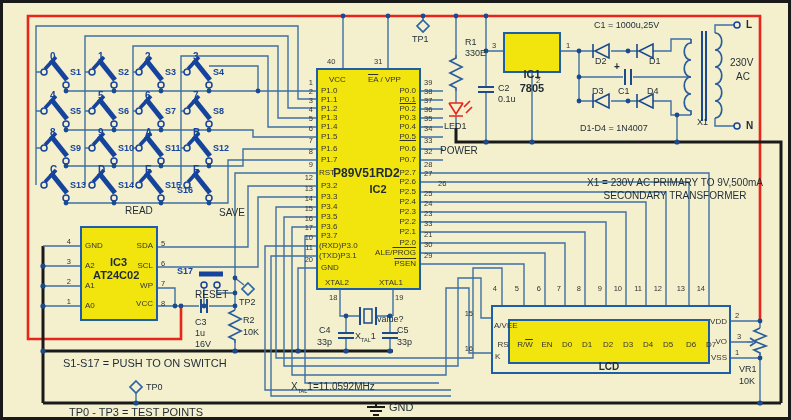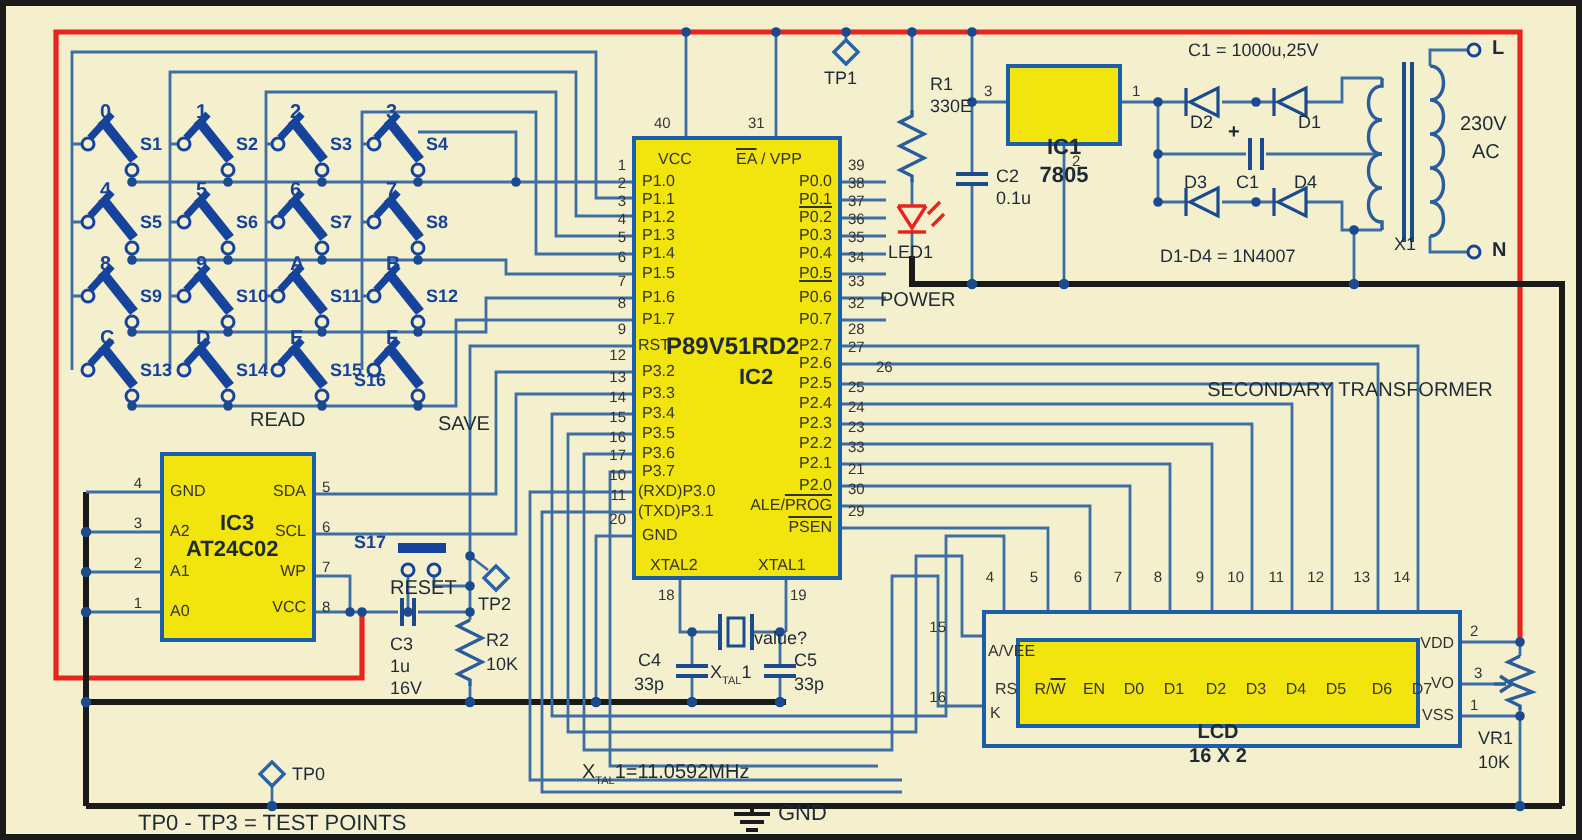--- a/index.html
+++ b/index.html
@@ -507,25 +507,25 @@
 <div class="t l9" style="left:589px;top:83px;">D3</div>
 <div class="t l9" style="left:644px;top:83px;">D4</div>
 <div class="t b l10" style="left:611px;top:58px;">+</div>
 <div class="t l9" style="left:615px;top:83px;">C1</div>
 <div class="t l9" style="left:577px;top:120px;">D1-D4 = 1N4007</div>
 <div class="t l10" style="left:727px;top:54px;">230V</div>
 <div class="t l10" style="left:733px;top:68px;">AC</div>
 <div class="t b l10" style="left:743px;top:16px;">L</div>
 <div class="t b l10" style="left:743px;top:117px;">N</div>
 <div class="t l9" style="left:694px;top:114px;">X1</div>
+<div class="t l10 ctr" style="left:566px;top:142px;width:212px;">X1 = 230V AC PRIMARY TO 9V,500mA</div>
 <div class="t l10 ctr" style="left:566px;top:155px;width:212px;">SECONDARY TRANSFORMER</div>
 <div class="t l9" style="left:409px;top:31px;">TP1</div>
 
 <div class="t b l10 ctr" style="left:505px;top:326px;width:202px;">LCD</div>
-<div class="t b l10 ctr" style="left:505px;top:338px;width:202px;">16 X 2</div>
 <div class="t n ra" style="left:484px;top:281px;width:10px;">4</div>
 <div class="t n ra" style="left:506px;top:281px;width:10px;">5</div>
 <div class="t n ra" style="left:528px;top:281px;width:10px;">6</div>
 <div class="t n ra" style="left:548px;top:281px;width:10px;">7</div>
 <div class="t n ra" style="left:568px;top:281px;width:10px;">8</div>
 <div class="t n ra" style="left:589px;top:281px;width:10px;">9</div>
 <div class="t n ra" style="left:607px;top:281px;width:12px;">10</div>
 <div class="t n ra" style="left:627px;top:281px;width:12px;">11</div>
 <div class="t n ra" style="left:647px;top:281px;width:12px;">12</div>
 <div class="t n ra" style="left:670px;top:281px;width:12px;">13</div>
@@ -547,17 +547,18 @@
 <div class="t p" style="left:492px;top:349px;">K</div>
 <div class="t p ra" style="left:698px;top:314px;width:26px;">VDD</div>
 <div class="t n" style="left:732px;top:308px;">2</div>
 <div class="t p ra" style="left:698px;top:334px;width:26px;">VO</div>
 <div class="t n" style="left:734px;top:329px;">3</div>
 <div class="t p ra" style="left:698px;top:350px;width:26px;">VSS</div>
 <div class="t n" style="left:732px;top:345px;">1</div>
 <div class="t l9" style="left:736px;top:361px;">VR1</div>
 <div class="t l9" style="left:736px;top:373px;">10K</div>
 
+<div class="t l11" style="left:60px;top:354px;">S1-S17 = PUSH TO ON SWITCH</div>
 <div class="t l9" style="left:143px;top:379px;">TP0</div>
 <div class="t l11" style="left:66px;top:403px;">TP0 - TP3 = TEST POINTS</div>
 <div class="t l11" style="left:386px;top:398px;">GND</div>
 
 </div>
 
 </body></html>

